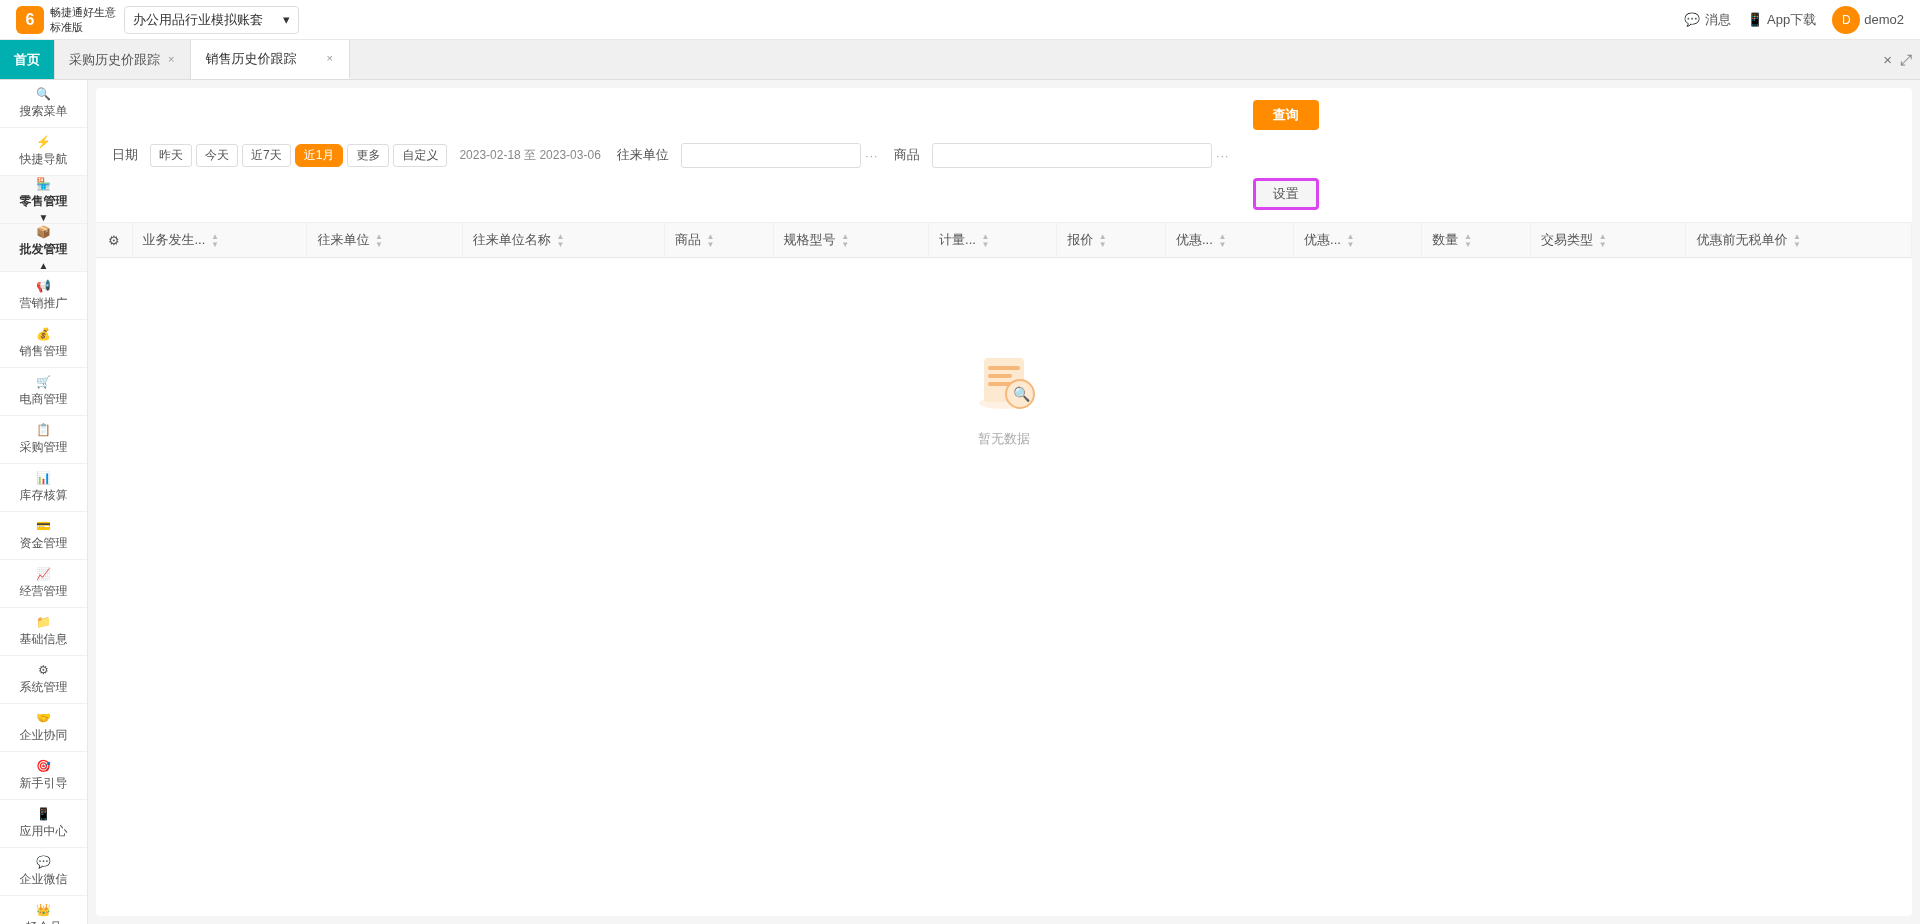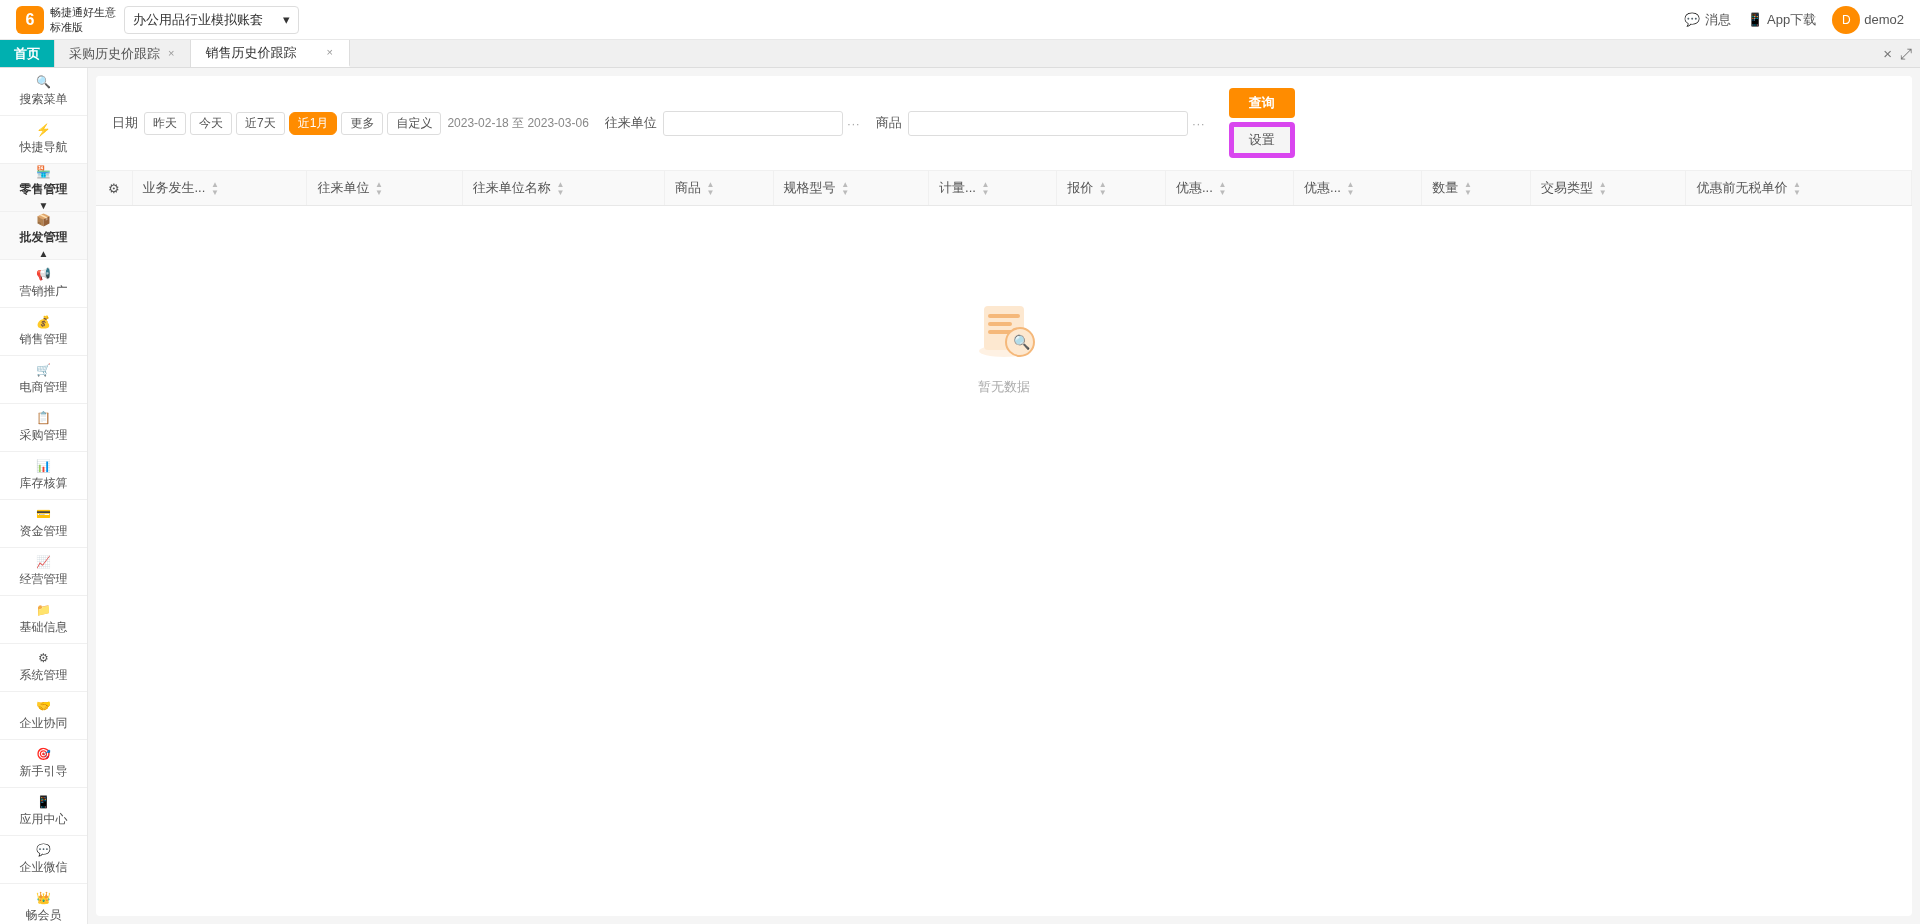--- a/index.html
+++ b/index.html
@@ -75,21 +75,21 @@
       background: #ff8c00;
       display: flex;
       align-items: center;
       justify-content: center;
       color: white;
       font-size: 12px;
     }
 
     
     .tabs-bar {
-      height: 28px;
+      height: 40px;
       background: #f0f0f0;
       display: flex;
       align-items: stretch;
       flex-shrink: 0;
       border-bottom: 1px solid #ddd;
     }
     .tab {
       display: flex;
       align-items: center;
       gap: 6px;
@@ -219,21 +219,21 @@
       background: #fff;
       border-bottom: 1px solid #f0f0f0;
       display: flex;
       align-items: center;
       gap: 16px;
       flex-wrap: wrap;
     }
     .filter-group {
       display: flex;
       align-items: center;
-      gap: 6px;
+      gap: 12px;
     }
     .filter-label {
       font-size: 13px;
       color: #555;
       white-space: nowrap;
     }
     .filter-date-btns {
       display: flex;
       gap: 4px;
     }
@@ -282,24 +282,25 @@
       border: none;
       border-radius: 4px;
       cursor: pointer;
       font-size: 13px;
       font-weight: bold;
     }
     .setting-btn {
       padding: 4px 12px;
       background: #f5f5f5;
       color: #555;
-      border: 5px solid #d946ef;
+      border: 3px solid #d946ef;
       border-radius: 4px;
       cursor: pointer;
       font-size: 13px;
+      margin-top: 44px;
     }
 
     
     .checkbox-label {
       display: flex;
       align-items: center;
       gap: 4px;
       font-size: 13px;
       color: #555;
     }

